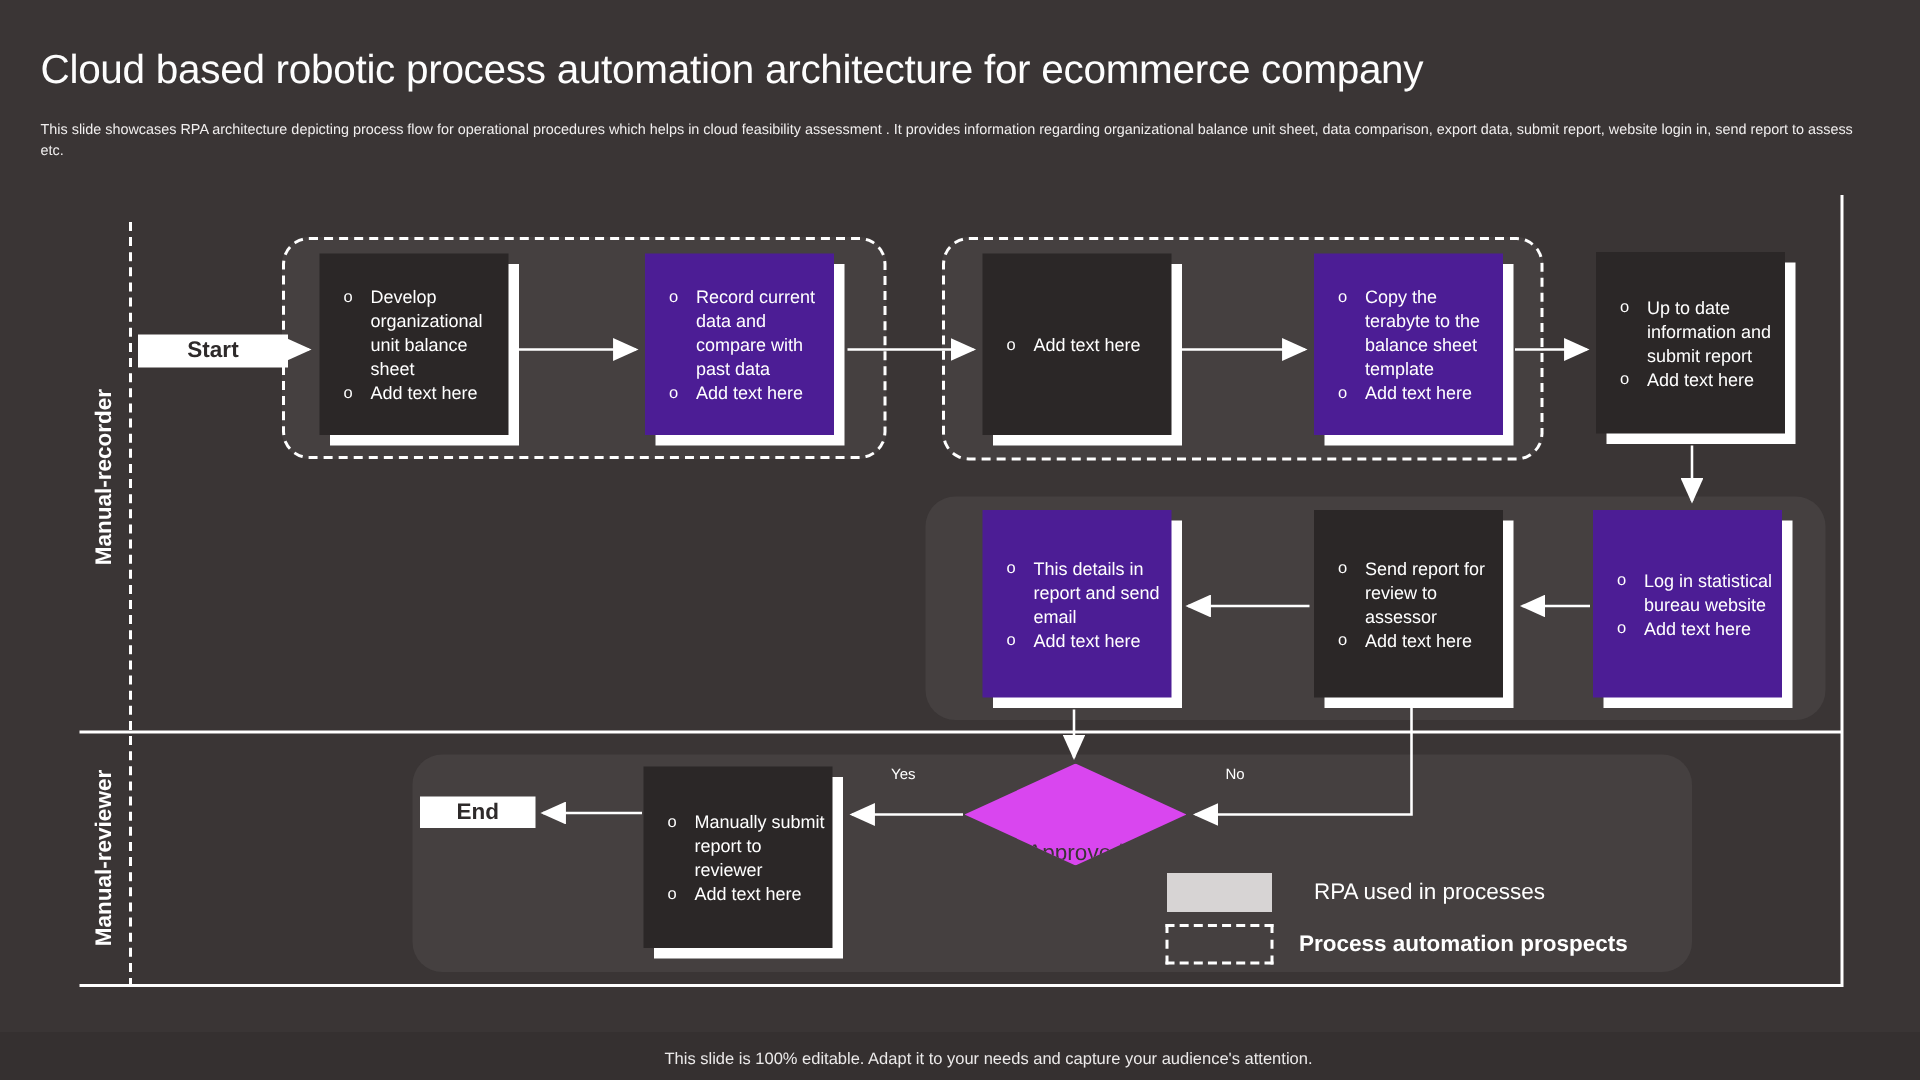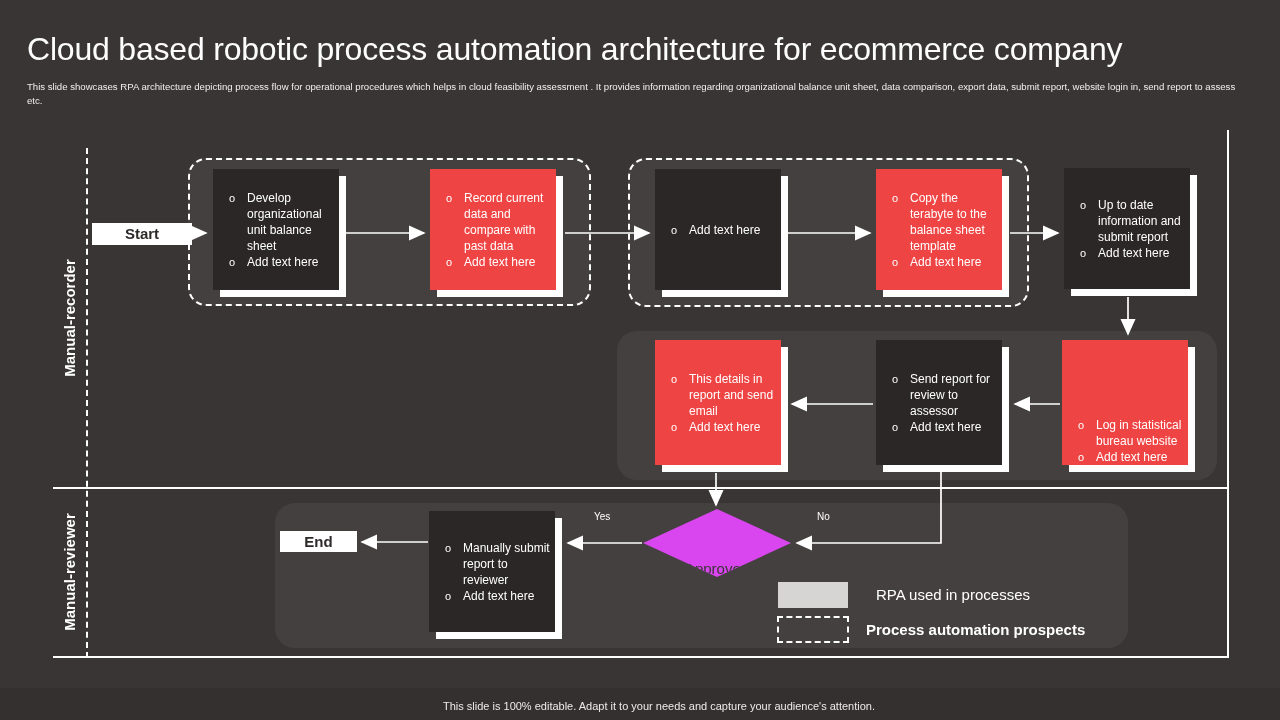--- a/index.html
+++ b/index.html
@@ -9,21 +9,21 @@
     background:#3a3535;
     position:relative;
     overflow:hidden;
     color:#fff;
   }
   #slide { position:absolute; inset:0; width:1280px; height:720px; }
 
   
   .title {
     position:absolute; left:27px; top:31px; width:1180px;
-    font-size:32px; font-weight:400; letter-spacing:-0.2px; color:#fdfdfd;
+    font-size:27px; font-weight:400; letter-spacing:-0.2px; color:#fdfdfd;
   }
   .description {
     position:absolute; left:27px; top:80px; width:1222px;
     font-size:9.6px; line-height:14px; color:#f1efef; font-weight:400;
   }
 
   
   .lane-divider { position:absolute; background:#fff; }
   #lane-sep   { left:53px; top:487px; width:1175px; height:2px; }
   #lane-bottom{ left:53px; top:656px; width:1175px; height:2px; }
@@ -48,33 +48,33 @@
   #group-4 { left:275px; top:503px; width:853px; height:145px; }
 
   
   .node {
     position:absolute; width:126px; height:121px;
     box-shadow:7px 7px 0 0 #ffffff;
     display:flex; align-items:center;
     font-size:12px; line-height:16px; color:#fff;
   }
   .node.dark { background:#2b2727; }
-  .node.blue { background:#ef4444; }
+  .node.blue { background:#4c1d95; }
   .node ul { list-style:none; width:100%; padding:0 4px 0 16px; }
   .node li { position:relative; padding-left:18px; }
   .node li::before {
     content:"o"; position:absolute; left:0; top:0;
     font-size:11px; line-height:16px;
   }
   #node-develop    { left:213px;  top:169px; }
   #node-record     { left:430px;  top:169px; }
   #node-export     { left:655px;  top:169px; }
   #node-copy       { left:876px;  top:169px; }
   #node-uptodate   { left:1064px; top:168px; }
-  #node-login      { left:1062px; top:340px; height:125px;align-items:flex-end; }
+  #node-login      { left:1062px; top:340px; height:125px; }
   #node-sendreport { left:876px;  top:340px; height:125px; }
   #node-filldetails{ left:655px;  top:340px; height:125px; }
   #node-manually   { left:429px;  top:511px; }
 
   
   .terminal {
     position:absolute; background:#fff; color:#2e2a2a;
     font-size:15px; font-weight:bold; text-align:center;
   }
   #terminal-start { left:92px;  top:223px; width:100px; height:22px; line-height:22px; }

